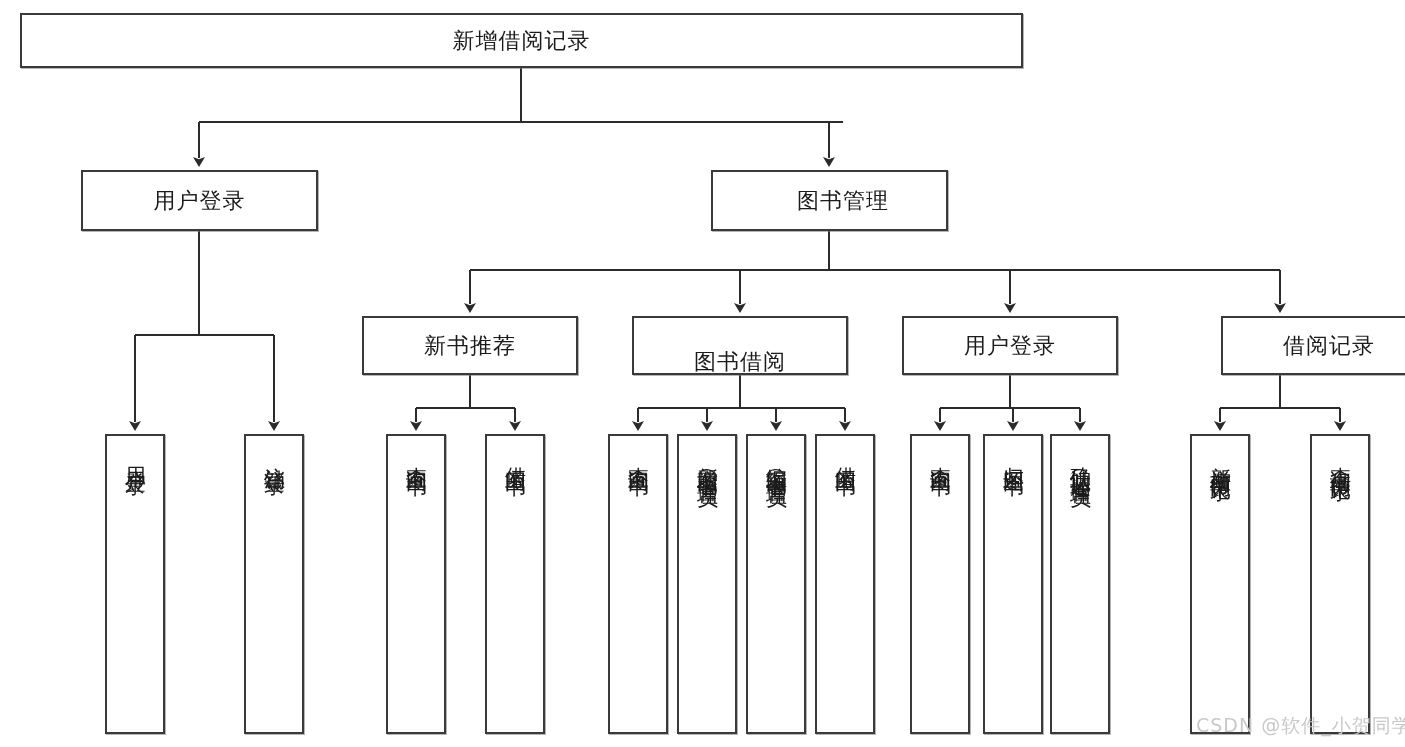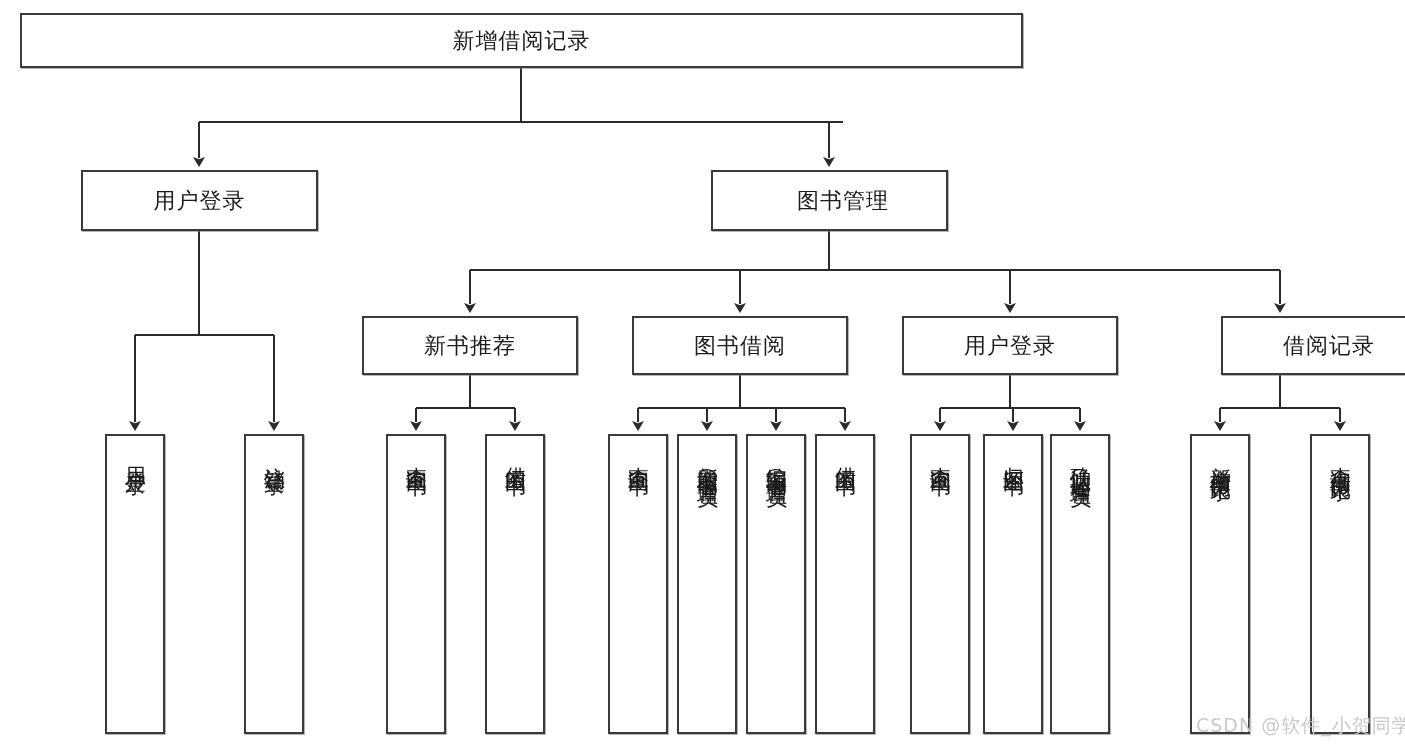--- a/index.html
+++ b/index.html
@@ -109,21 +109,21 @@
   <div class="node" style="left:81px;top:170px;width:237px;height:61px;">
     <span class="lbl">用户登录</span>
   </div>
   <div class="node" style="left:711px;top:170px;width:237px;height:61px;padding-left:27px;">
     <span class="lbl">图书管理</span>
   </div>
 
   <div class="node" style="left:362px;top:316px;width:216px;height:59px;">
     <span class="lbl">新书推荐</span>
   </div>
-  <div class="node" style="left:632px;top:316px;width:216px;height:59px;">
+  <div class="node" style="left:632px;top:316px;width:216px;height:59px;align-items:flex-end;">
     <span class="lbl">图书借阅</span>
   </div>
   <div class="node" style="left:902px;top:316px;width:216px;height:59px;">
     <span class="lbl">用户登录</span>
   </div>
   <div class="node" style="left:1221px;top:316px;width:216px;height:59px;">
     <span class="lbl">借阅记录</span>
   </div>
 
   <div class="node leaf" style="left:105px;top:434px;width:60px;height:300px;">

